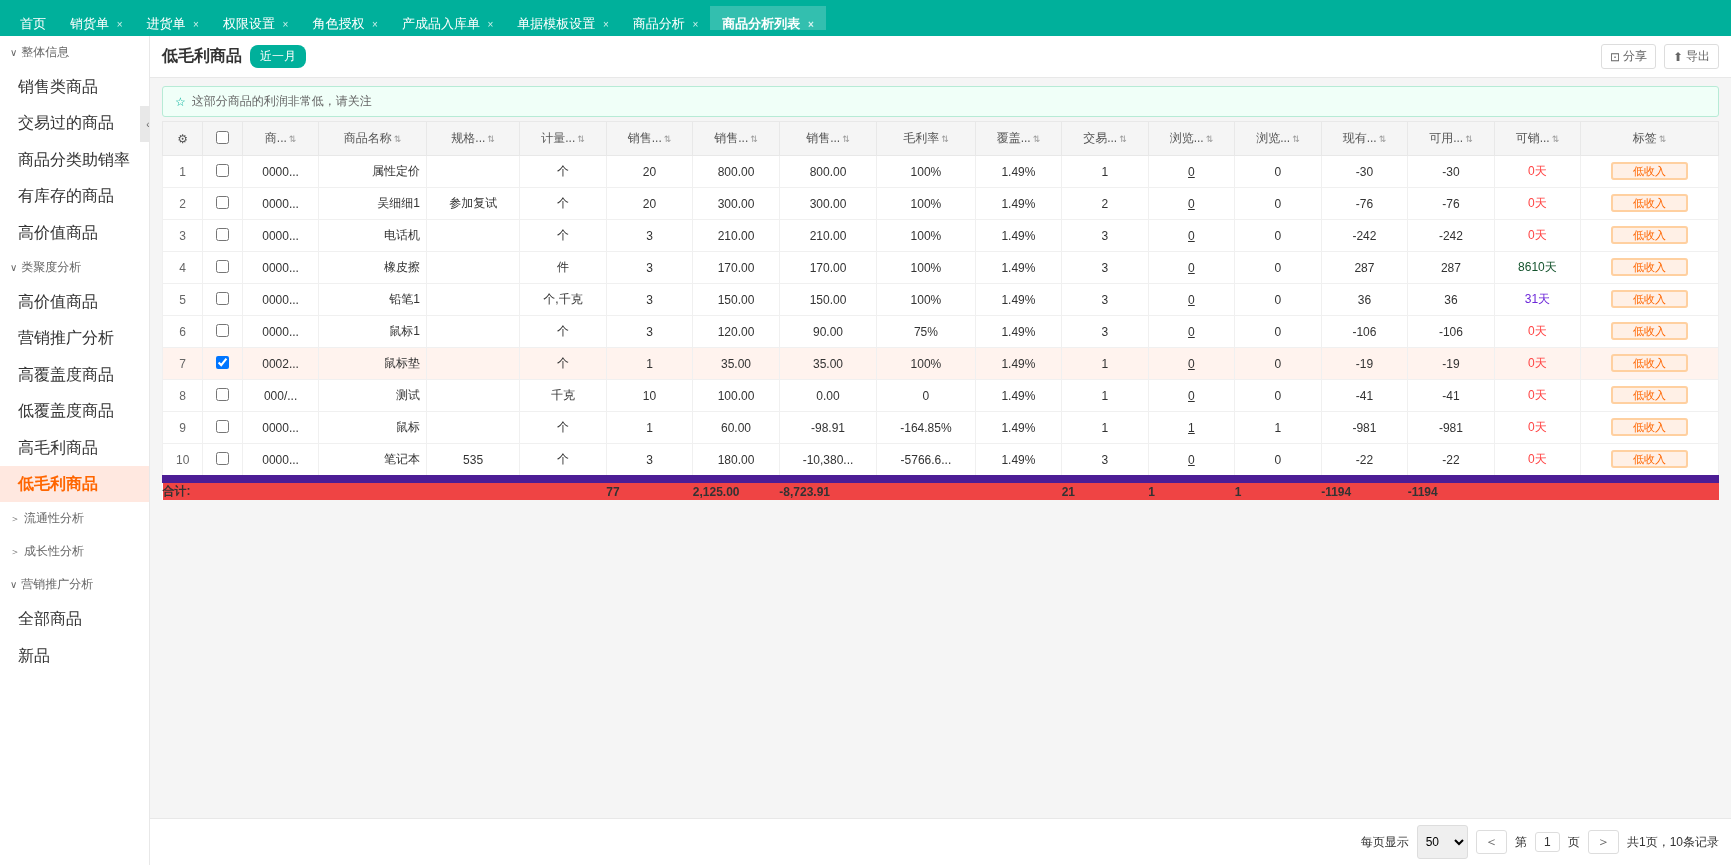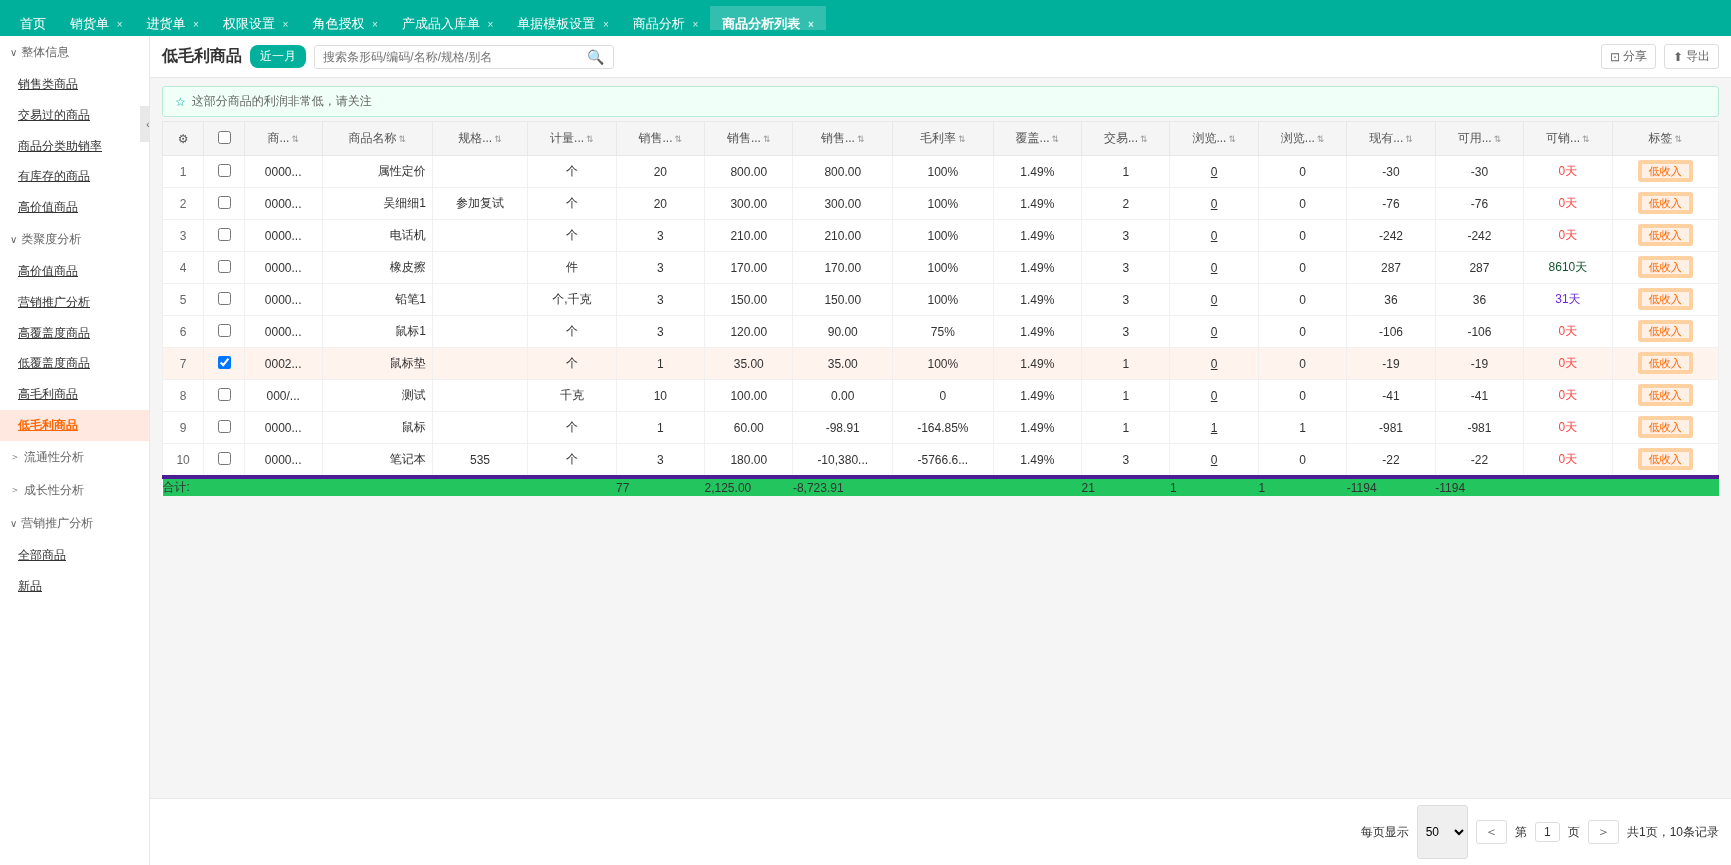--- a/index.html
+++ b/index.html
@@ -44,25 +44,24 @@
       display: flex;
       align-items: center;
       padding: 8px 10px;
       font-size: 12px;
       color: #666;
       cursor: pointer;
     }
     .sidebar-group-header .arrow { margin-right: 4px; font-size: 10px; }
     .sidebar-item {
       padding: 7px 10px 7px 18px;
-      font-size: 12px;
+      font-size: 16px;
       color: #333;
       cursor: pointer;
       line-height: 1.4;
-      text-decoration: underline;
     }
     .sidebar-item.active { background: #ffe8e0; color: #ff6600; font-weight: bold; }
     .sidebar-collapse-btn {
       position: absolute;
       left: 140px;
       top: 70px;
       width: 18px;
       height: 36px;
       background: #e8e8e8;
       border-radius: 0 4px 4px 0;
@@ -193,64 +192,64 @@
       padding: 7px 6px;
       text-align: center;
       border: 1px solid #f0f0f0;
       white-space: nowrap;
     }
     tbody td.text-left { text-align: right; }
     .row-num { color: #666; }
     .tag-badge {
       background: #fff0e6;
       color: #ff6600;
-      border: 4px solid #1d4ed8;
-      border-radius: 3px;
-      padding: 1px 7px;
+      border: 2px solid #1d4ed8;
+      border-radius: 3px;
+      padding: 1px 20px;
       font-size: 11px;
     }
     .underline-link { text-decoration: underline; cursor: pointer; color: #333; }
 
     
     .pagination-bar {
       display: flex;
       align-items: center;
       justify-content: flex-end;
       padding: 6px 12px;
       background: #fff;
       border-top: 1px solid #e8e8e8;
       gap: 8px;
       font-size: 12px;
     }
     .pagination-bar select {
       border: 1px solid #ddd;
       border-radius: 3px;
-      padding: 18px 4px;
+      padding: 8px 4px;
       font-size: 12px;
     }
     .page-btn {
       border: 1px solid #ddd;
       background: #fff;
       padding: 2px 8px;
       border-radius: 3px;
       cursor: pointer;
       color: #666;
     }
     .page-num {
       border: 1px solid #ddd;
       padding: 2px 8px;
       border-radius: 3px;
       background: #fff;
     }
 
     
     .total-row td {
-      background: #22c55e;
-      font-weight: normal;
-      border-top: 4px solid #4c1d95;
+      background: #ef4444;
+      font-weight: bold;
+      border-top: 8px solid #4c1d95;
     }
   </style>
 </head>
 <body>
 
 <nav class="top-nav">
   <div class="nav-item">首页</div>
   <div class="nav-item">销货单 <span class="close-x">×</span></div>
   <div class="nav-item">进货单 <span class="close-x">×</span></div>
   <div class="nav-item">权限设置 <span class="close-x">×</span></div>
@@ -303,24 +302,20 @@
     <div class="sidebar-item">新品</div>
 
     <div class="sidebar-collapse-btn">«</div>
   </aside>
 
   <div class="content">
 
     <div class="content-header">
       <span class="page-title">低毛利商品</span>
       <button class="time-filter-btn">近一月</button>
-      <div class="search-box">
-        <input type="text" placeholder="搜索条形码/编码/名称/规格/别名" style="">
-        <span class="search-icon">🔍</span>
-      </div>
       <div class="header-actions">
         <button class="action-btn">
           <span>⊡</span>
           <span>分享</span>
         </button>
         <button class="action-btn">
           <span>⬆</span>
           <span>导出</span>
         </button>
       </div>

